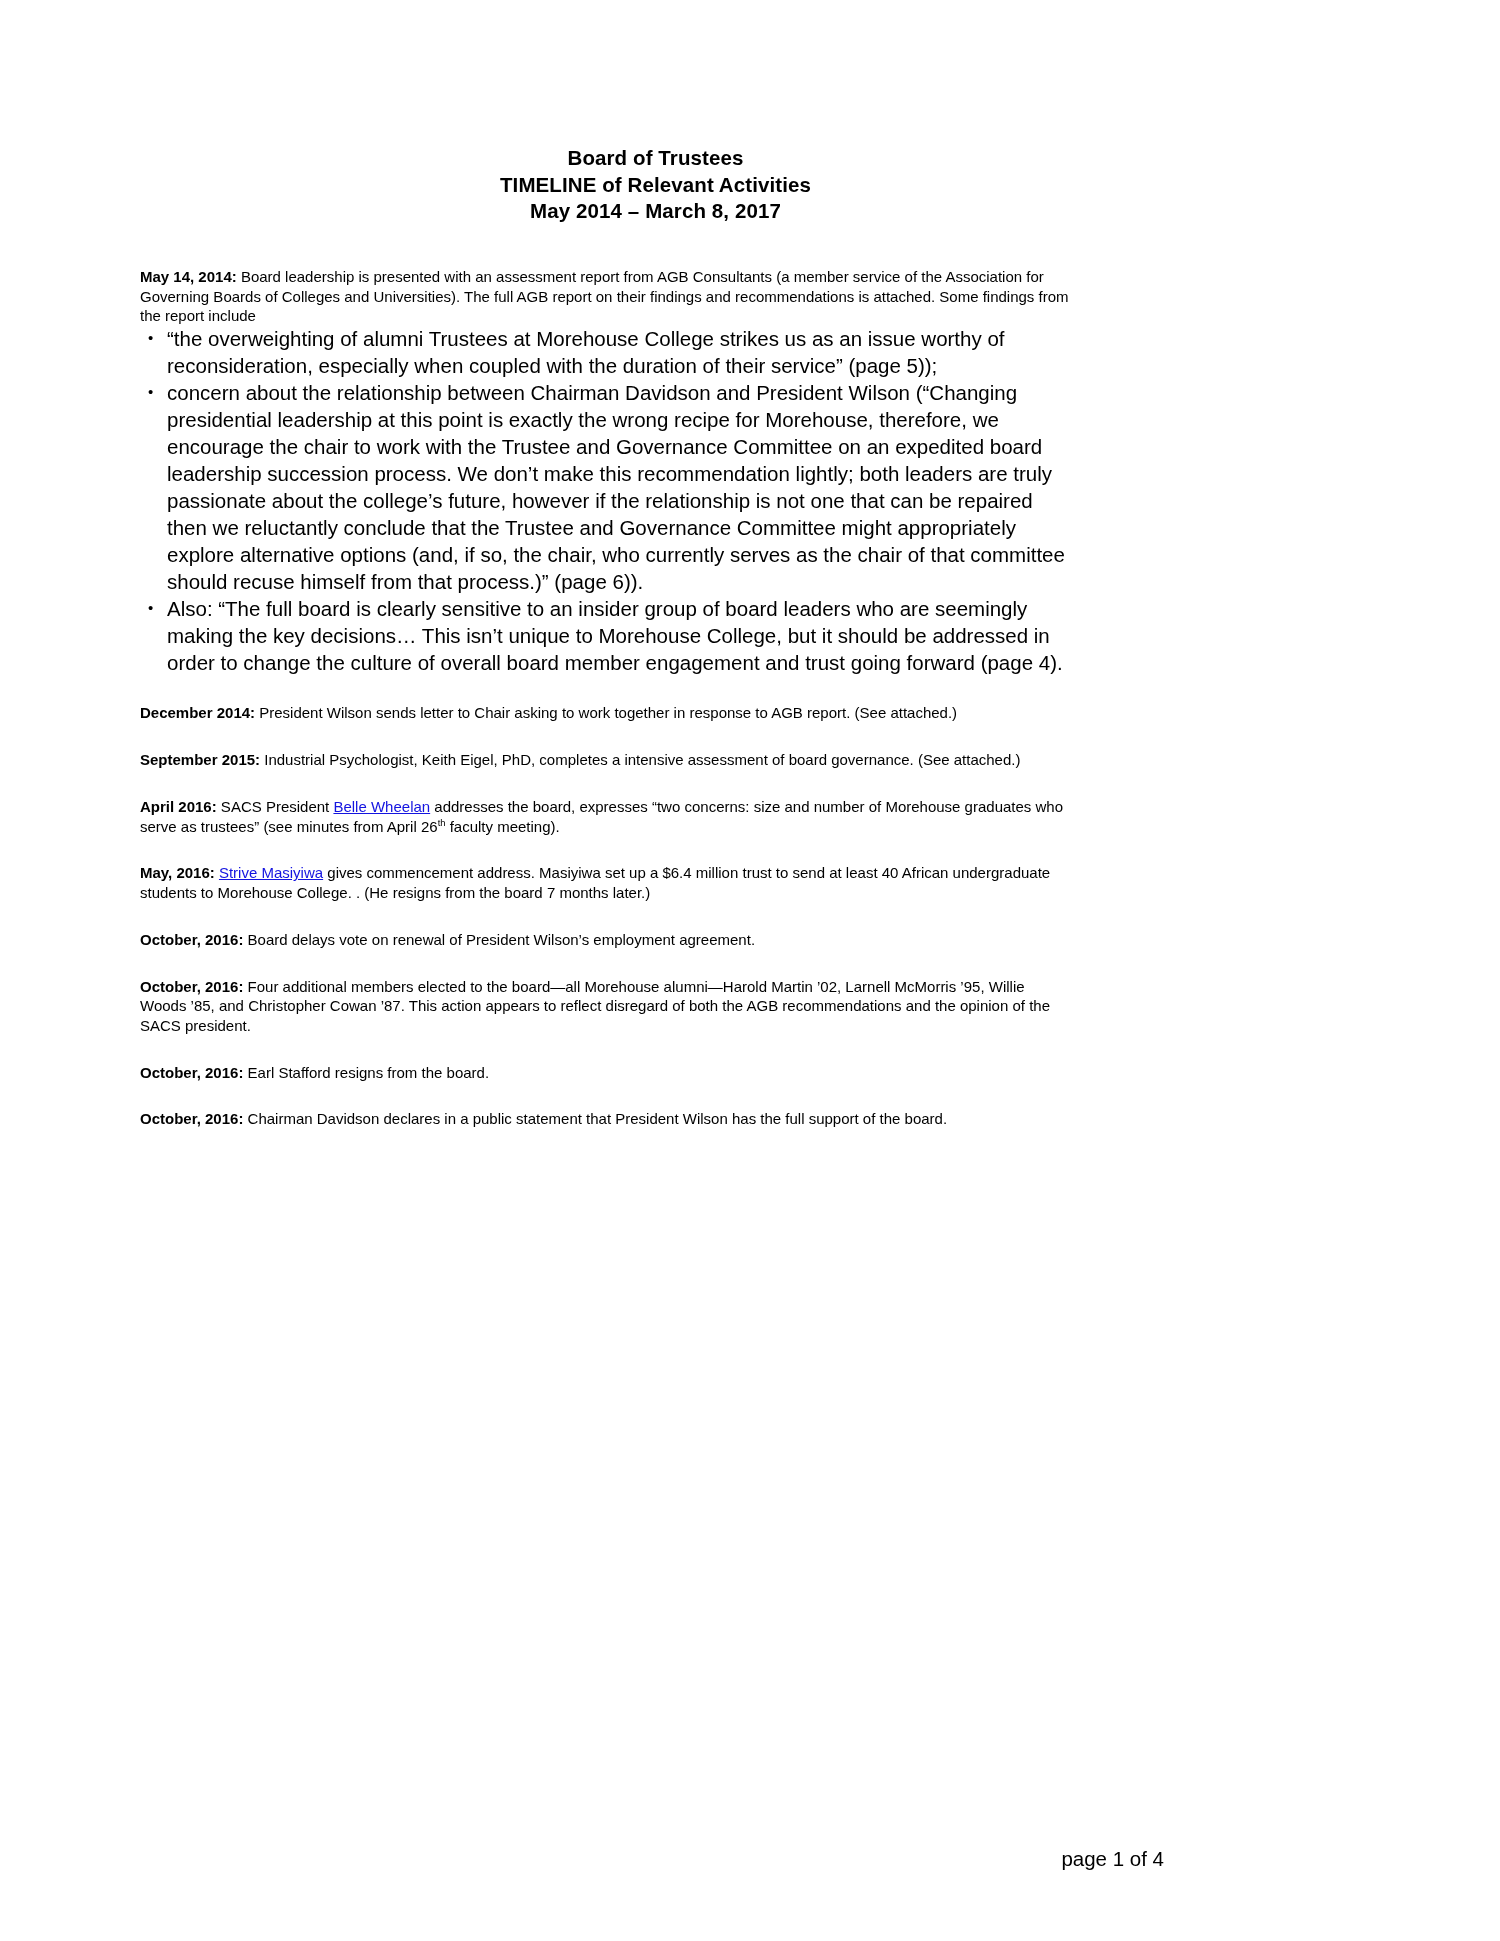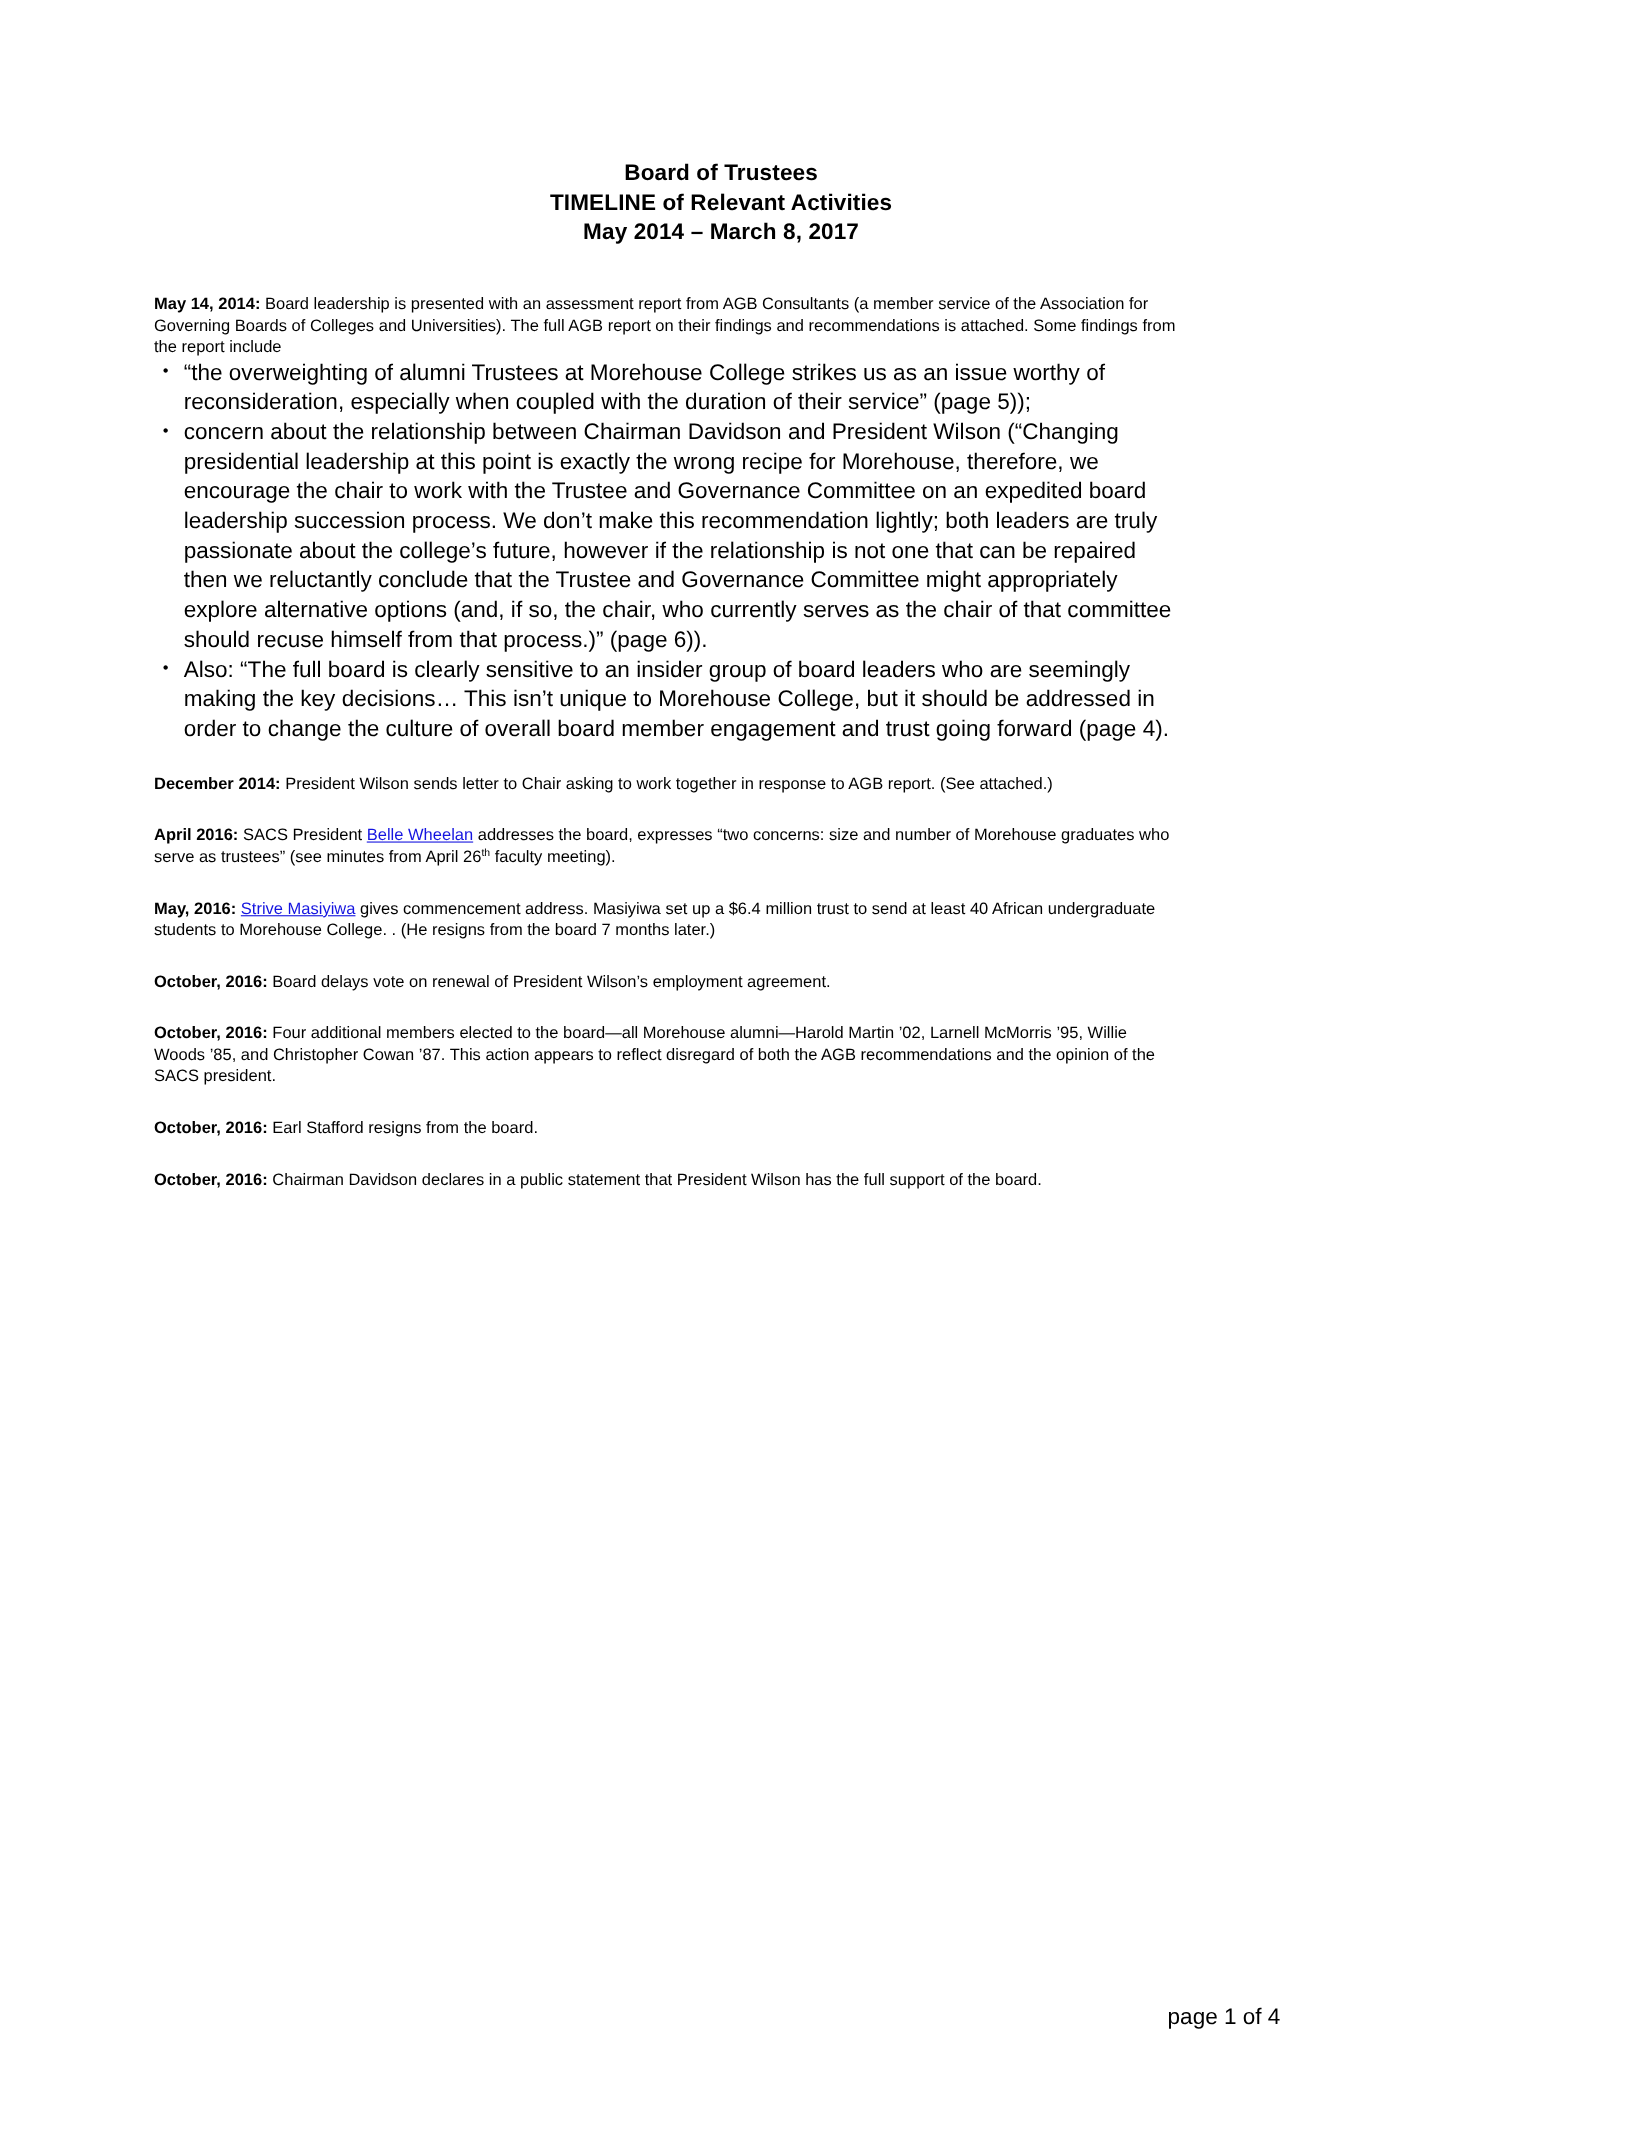--- a/index.html
+++ b/index.html
@@ -77,21 +77,21 @@
   }
   sup.ord {
     font-size: 0.63em;
     vertical-align: super;
     line-height: 0;
   }
   .footer {
     position: absolute;
     left: 140px;
     right: 138px;
-    bottom: 95px;
+    bottom: 70px;
     text-align: right;
     font-size: 20.5px;
     padding-right: 42px;
   }
 </style>
 </head>
 <body>
 
 <div class="page">
 
@@ -106,20 +106,21 @@
     <p class="entry tight"><span class="lead">May 14, 2014:</span><span> Board leadership is presented with an assessment report from AGB Consultants (a member service of the Association for Governing Boards of Colleges and Universities).   The full AGB report on their findings and recommendations is attached.  Some findings from the report include</span></p>
 
     <ul class="findings">
       <li><span>“the overweighting of alumni Trustees at Morehouse College strikes us as an issue worthy of reconsideration, especially when coupled with the duration of their service” (page 5));</span></li>
       <li><span>concern about the relationship between Chairman Davidson and President Wilson (“Changing presidential leadership at this point is exactly the wrong recipe for Morehouse, therefore, we encourage the chair to work with the Trustee and Governance Committee on an expedited board leadership succession process.  We don’t make this recommendation lightly; both leaders are truly passionate about the college’s future, however if the relationship is not one that can be repaired then we reluctantly conclude that the Trustee and Governance Committee might appropriately explore alternative options (and, if so, the chair, who currently serves as the chair of that committee should recuse himself from that process.)” (page 6)).</span></li>
       <li><span>Also: “The full board is clearly sensitive to an insider group of board leaders who are seemingly making the key decisions… This isn’t unique to Morehouse College, but it should be addressed in order to change the culture of overall board member engagement and trust going forward (page 4).</span></li>
     </ul>
 
     <p class="entry"><span class="lead">December 2014:</span><span> President Wilson sends letter to Chair asking to work together in response to AGB report.  (See attached.)</span></p>
 
+    <p class="entry"><span class="lead">September 2015:</span><span>  Industrial Psychologist, Keith Eigel, PhD,   completes a intensive assessment of board governance.  (See attached.)</span></p>
 
     <p class="entry"><span class="lead">April 2016:</span><span> SACS President </span><a class="doclink" href="#">Belle Wheelan</a><span> addresses the board, expresses “two concerns: size and number of Morehouse graduates who serve as trustees” (see minutes from April 26</span><sup class="ord">th</sup><span> faculty meeting).</span></p>
 
     <p class="entry"><span class="lead">May, 2016:</span><span> </span><a class="doclink" href="#">Strive Masiyiwa</a><span> gives commencement address. Masiyiwa set up a $6.4 million trust to send at least 40 African undergraduate students to Morehouse College. .  (He resigns from the board 7 months later.)</span></p>
 
     <p class="entry"><span class="lead">October, 2016:</span><span> Board delays vote on renewal of President Wilson’s employment agreement.</span></p>
 
     <p class="entry"><span class="lead">October, 2016:</span><span> Four additional members elected to the board—all Morehouse alumni—Harold Martin ’02, Larnell McMorris ’95, Willie Woods ’85, and Christopher Cowan ’87.   This action appears to reflect disregard of both the AGB recommendations and the opinion of the SACS president.</span></p>
 
     <p class="entry"><span class="lead">October, 2016:</span><span> Earl Stafford resigns from the board.</span></p>

